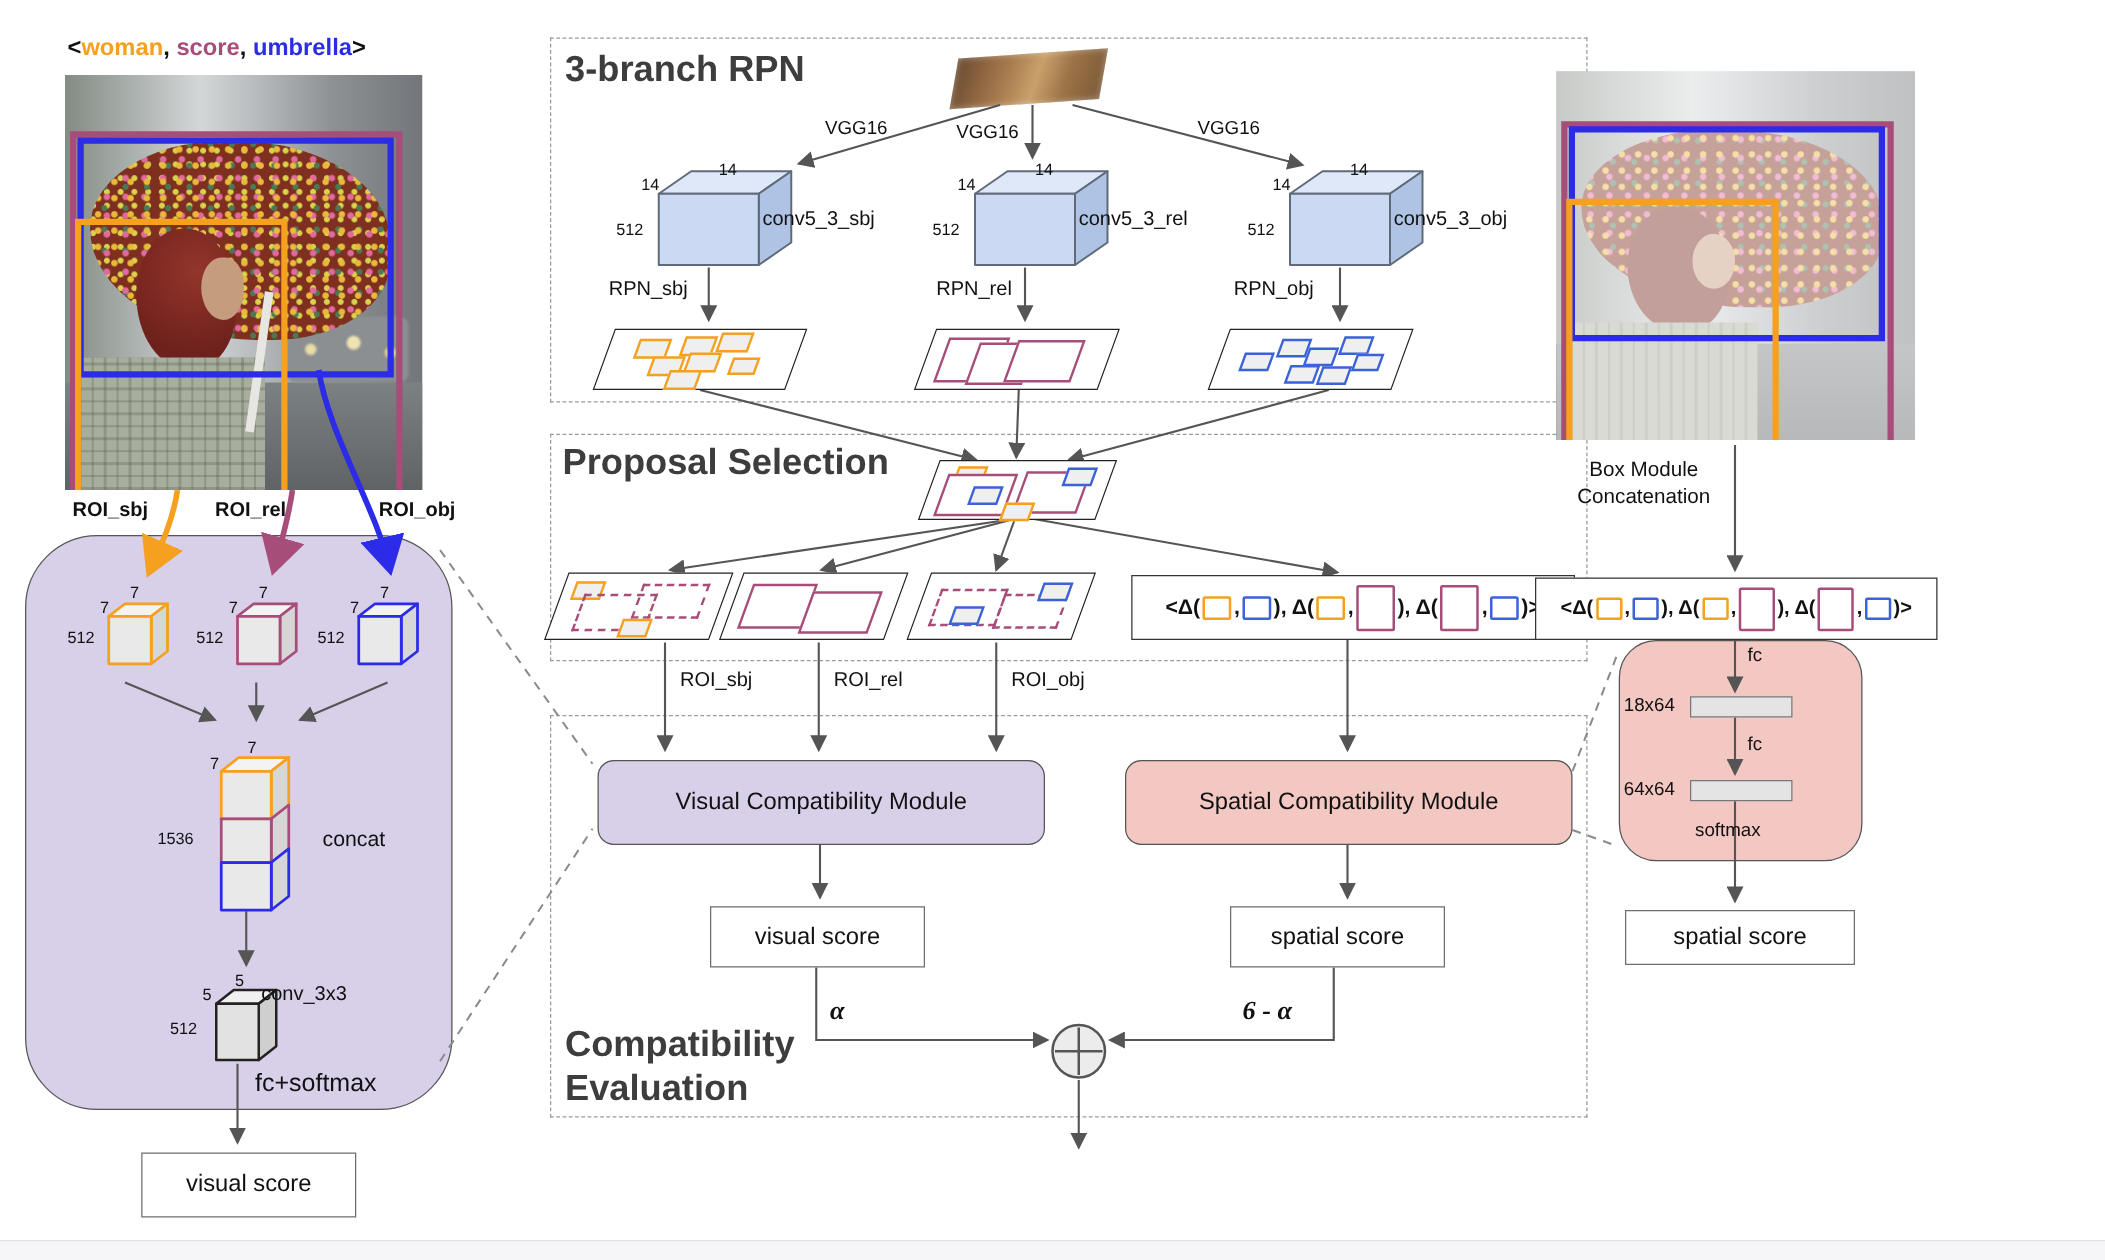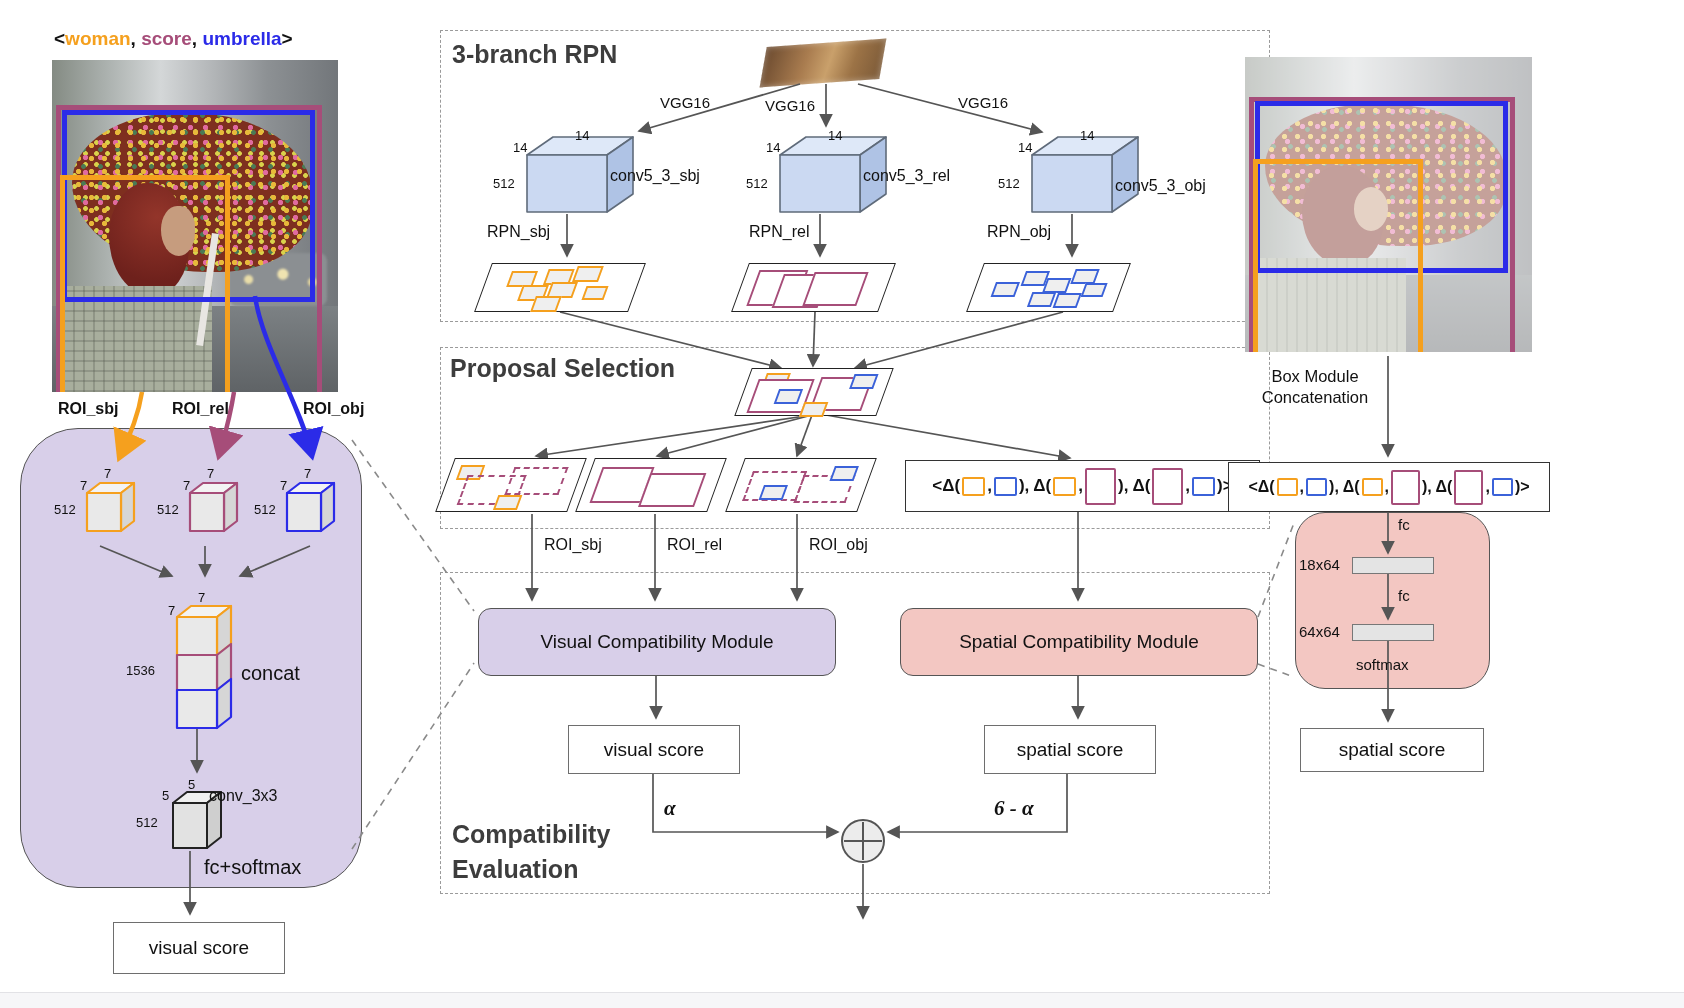--- a/index.html
+++ b/index.html
@@ -2,21 +2,21 @@
 <html><head>
 <meta charset="utf-8">
 <style>
   html,body{margin:0;padding:0;background:#fff;}
   #canvas{position:relative;width:1684px;height:1008px;background:#fff;overflow:hidden;
           font-family:"Liberation Sans","DejaVu Sans",sans-serif;color:#111;}
   .abs{position:absolute;}
   .lbl{position:absolute;white-space:nowrap;font-size:15px;color:#111;}
   .dim{position:absolute;white-space:nowrap;font-size:13px;color:#111;}
   .sec-box{position:absolute;border:1.6px dashed #9a9a9a;}
-  .sec-title{position:absolute;font-size:25px;font-weight:bold;color:#3d3d3d;white-space:nowrap;}
+  .sec-title{position:absolute;font-size:29px;font-weight:bold;color:#3d3d3d;white-space:nowrap;}
   .score-box{position:absolute;border:1.6px solid #6e6e6e;background:#fff;display:flex;
              align-items:center;justify-content:center;font-size:19px;}
   .mod-box{position:absolute;border:1.6px solid #555;border-radius:13px;display:flex;
            align-items:center;justify-content:center;font-size:19px;}
   .para{position:absolute;border:1.8px solid #222;background:#fff;transform:skewX(-20deg);}
   .pbox{position:absolute;background:#efefef;}
   .pbox-w{position:absolute;background:#fff;}
   .bo{border:2.4px solid #F5A01E;} .bb{border:2.4px solid #3B62D9;} .bp{border:2.4px solid #A64D79;}
   .bpd{border:2.2px dashed #A64D79;background:transparent;}
   .delta-box{position:absolute;border:1.6px solid #333;background:#fff;display:flex;
@@ -212,21 +212,21 @@
   <div class="dim" style="left:207px;top:466px;">7</div>
   <div class="dim" style="left:183px;top:478px;">7</div>
   <div class="dim" style="left:157px;top:502px;">512</div>
   <div class="dim" style="left:304px;top:466px;">7</div>
   <div class="dim" style="left:280px;top:478px;">7</div>
   <div class="dim" style="left:254px;top:502px;">512</div>
 
   <div class="dim" style="left:198px;top:590px;">7</div>
   <div class="dim" style="left:168px;top:603px;">7</div>
   <div class="dim" style="left:126px;top:663px;">1536</div>
-  <div class="lbl" style="left:241px;top:662px;font-size:20px;">concat</div>
+  <div class="lbl" style="left:258px;top:662px;font-size:17px;">concat</div>
   <div class="lbl" style="left:209px;top:739px;font-size:16px;margin-top:48px;">conv_3x3</div>
 
   <div class="dim" style="left:188px;top:777px;">5</div>
   <div class="dim" style="left:162px;top:788px;">5</div>
   <div class="dim" style="left:136px;top:815px;">512</div>
   <div class="lbl" style="left:204px;top:856px;font-size:20px;">fc+softmax</div>
 
   <div class="score-box" style="left:113px;top:922px;width:170px;height:50px;">
       <span>visual score</span>
     </div>
@@ -244,21 +244,21 @@
 
   <div class="dim" style="left:828px;top:128px;">14</div>
   <div class="dim" style="left:766px;top:140px;">14</div>
   <div class="dim" style="left:746px;top:176px;">512</div>
   <div class="lbl" style="left:863px;top:167px;font-size:16px;">conv5_3_rel</div>
   <div class="lbl" style="left:749px;top:223px;font-size:16px;">RPN_rel</div>
 
   <div class="dim" style="left:1080px;top:128px;">14</div>
   <div class="dim" style="left:1018px;top:140px;">14</div>
   <div class="dim" style="left:998px;top:176px;">512</div>
-  <div class="lbl" style="left:1115px;top:167px;font-size:16px;margin-top:10px;">conv5_3_obj</div>
+  <div class="lbl" style="left:1115px;top:167px;font-size:16px;">conv5_3_obj</div>
   <div class="lbl" style="left:987px;top:223px;font-size:16px;">RPN_obj</div>
 
   <div class="para" style="left:483px;top:263px;width:152px;height:47px;">
     <div class="pbox bo" style="left:22px;top:7px;width:22px;height:12px;"></div>
     <div class="pbox bo" style="left:58px;top:5px;width:22px;height:12px;"></div>
     <div class="pbox bo" style="left:86px;top:2px;width:22px;height:12px;"></div>
     <div class="pbox bo" style="left:38px;top:21px;width:22px;height:12px;"></div>
     <div class="pbox bo" style="left:66px;top:18px;width:22px;height:12px;"></div>
     <div class="pbox bo" style="left:102px;top:22px;width:18px;height:10px;"></div>
     <div class="pbox bo" style="left:55px;top:32px;width:22px;height:12px;"></div>

